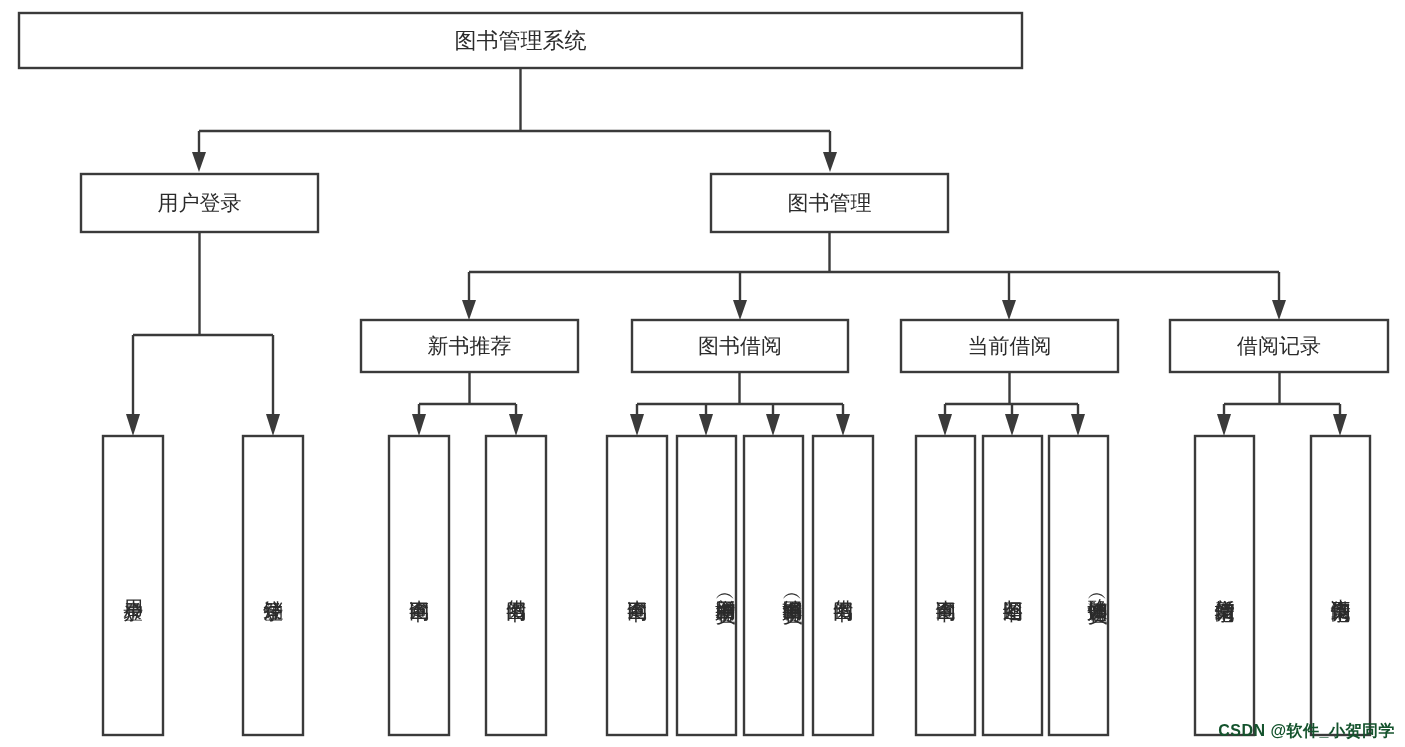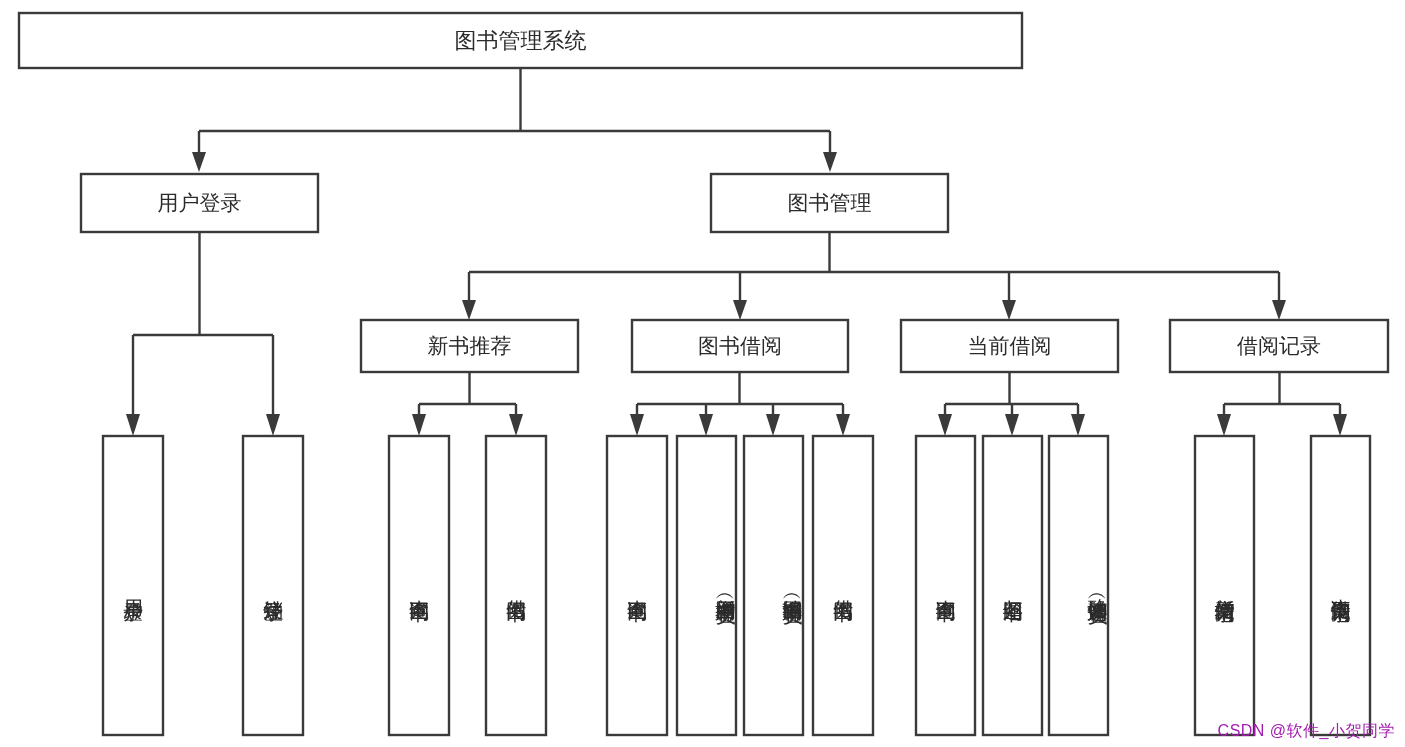--- a/index.html
+++ b/index.html
@@ -69,23 +69,24 @@
     white-space: nowrap;
     pointer-events: none;
     text-align: center;
   }
   .watermark {
     position: absolute;
     right: 10px;
     bottom: 4px;
     font-family: "Liberation Sans", "DejaVu Sans", sans-serif;
     font-size: 16px;
-    color: #a21caf;
+    color: #14532d;
     letter-spacing: 0.5px;
     user-select: none;
+    font-weight: bold;
   }
 </style>
 </head>
 <body>
 
 <div id="diagram-root">
 
   <svg id="diagram-svg" viewBox="0 0 1405 747">
 
     <g>

